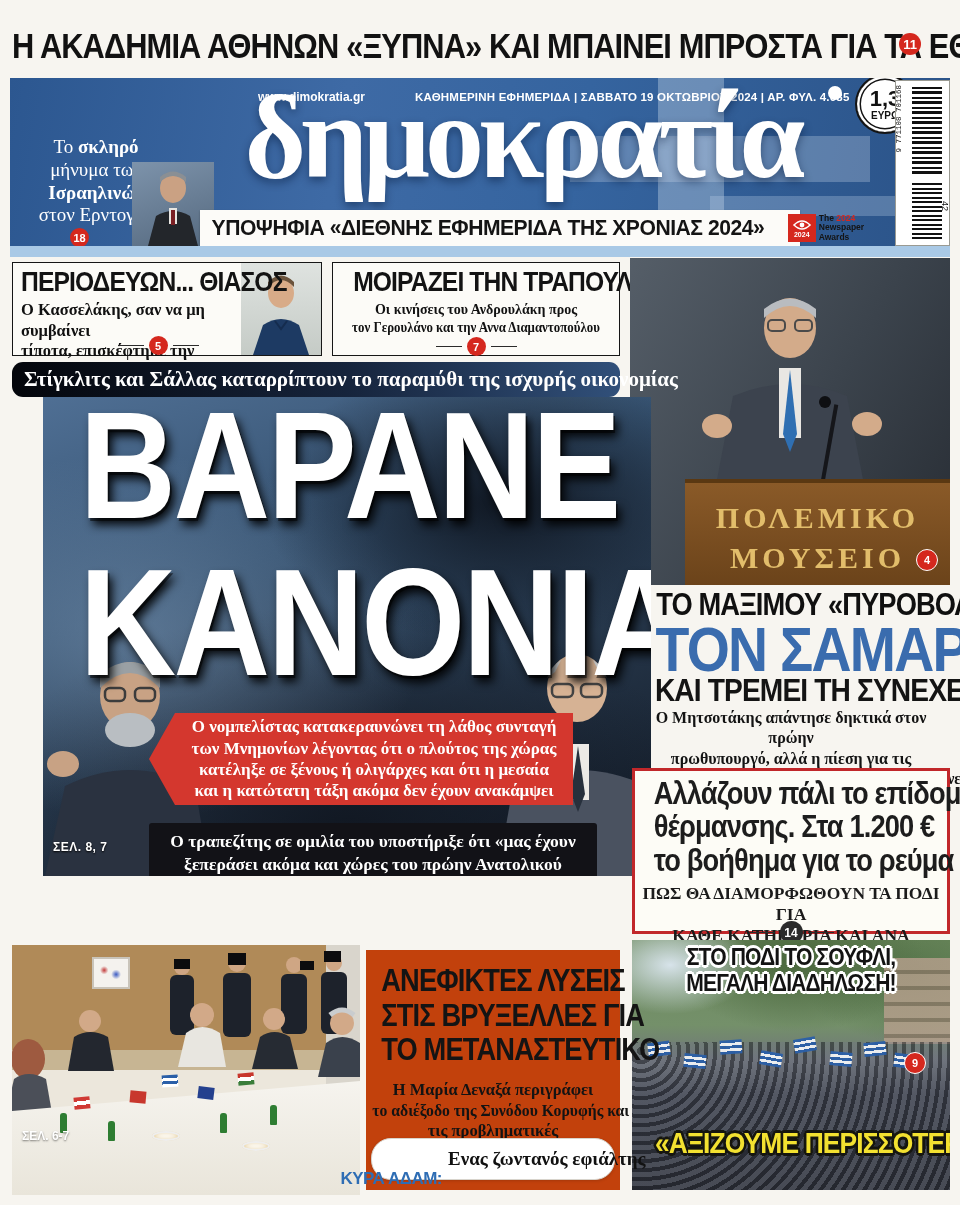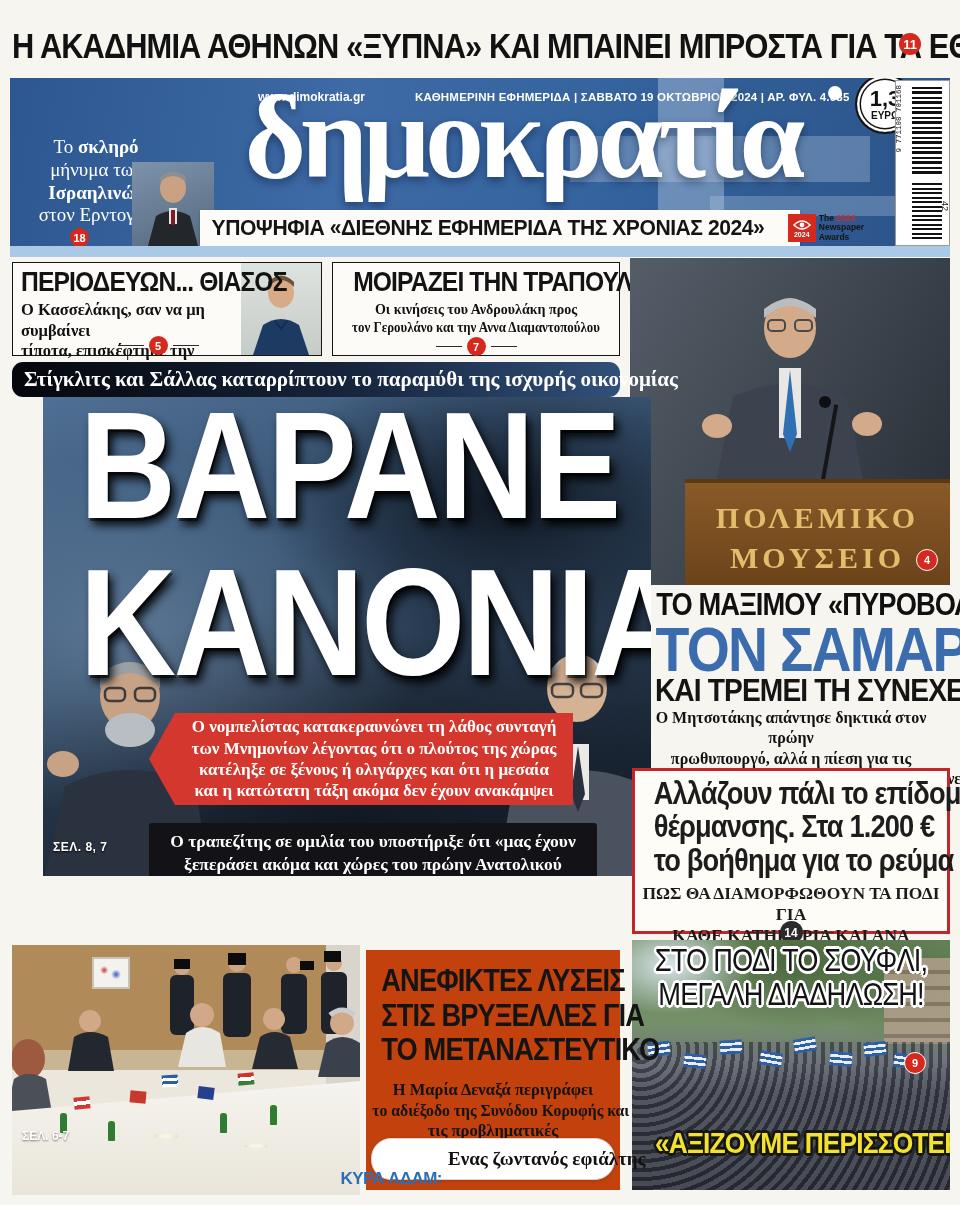--- a/index.html
+++ b/index.html
@@ -257,21 +257,21 @@
 
     <div class="gflag" style="left:16px;top:102px;transform:rotate(-8deg);"></div>
     <div class="gflag" style="left:52px;top:114px;transform:rotate(6deg);"></div>
     <div class="gflag" style="left:88px;top:100px;transform:rotate(-4deg);"></div>
     <div class="gflag" style="left:128px;top:112px;transform:rotate(10deg);"></div>
     <div class="gflag" style="left:162px;top:98px;transform:rotate(-10deg);"></div>
     <div class="gflag" style="left:198px;top:112px;transform:rotate(5deg);"></div>
     <div class="gflag" style="left:232px;top:102px;transform:rotate(-6deg);"></div>
     <div class="gflag" style="left:262px;top:114px;transform:rotate(8deg);"></div>
 
-    <div class="abs ctr outline-white" style="left:0;right:0;top:4px;font-size:31px;font-weight:400;line-height:1.1;color:#131313;letter-spacing:-1px;">
+    <div class="abs ctr outline-white" style="left:0;right:0;top:4px;font-size:24px;font-weight:700;line-height:1.1;color:#131313;letter-spacing:-1px;">
       <div class="cxc nw">ΣΤΟ ΠΟΔΙ ΤΟ ΣΟΥΦΛΙ,</div>
       <div class="cxc nw">ΜΕΓΑΛΗ ΔΙΑΔΗΛΩΣΗ!</div>
     </div>
 
     <div class="abs ref-badge" style="right:24px;top:112px;width:20px;height:20px;font-size:11px;border:1.5px solid #fff;">9</div>
 
     <div class="abs ctr outline-black nw" style="left:0;right:0;top:186px;font-size:30px;font-weight:900;color:#f3e130;letter-spacing:-1px;"><span class="cxc nw" style="display:inline-block">«ΑΞΙΖΟΥΜΕ ΠΕΡΙΣΣΟΤΕΡΑ»</span></div>
   </div>
 
   <div class="abs" style="left:12px;top:945px;width:348px;height:250px;overflow:hidden;

